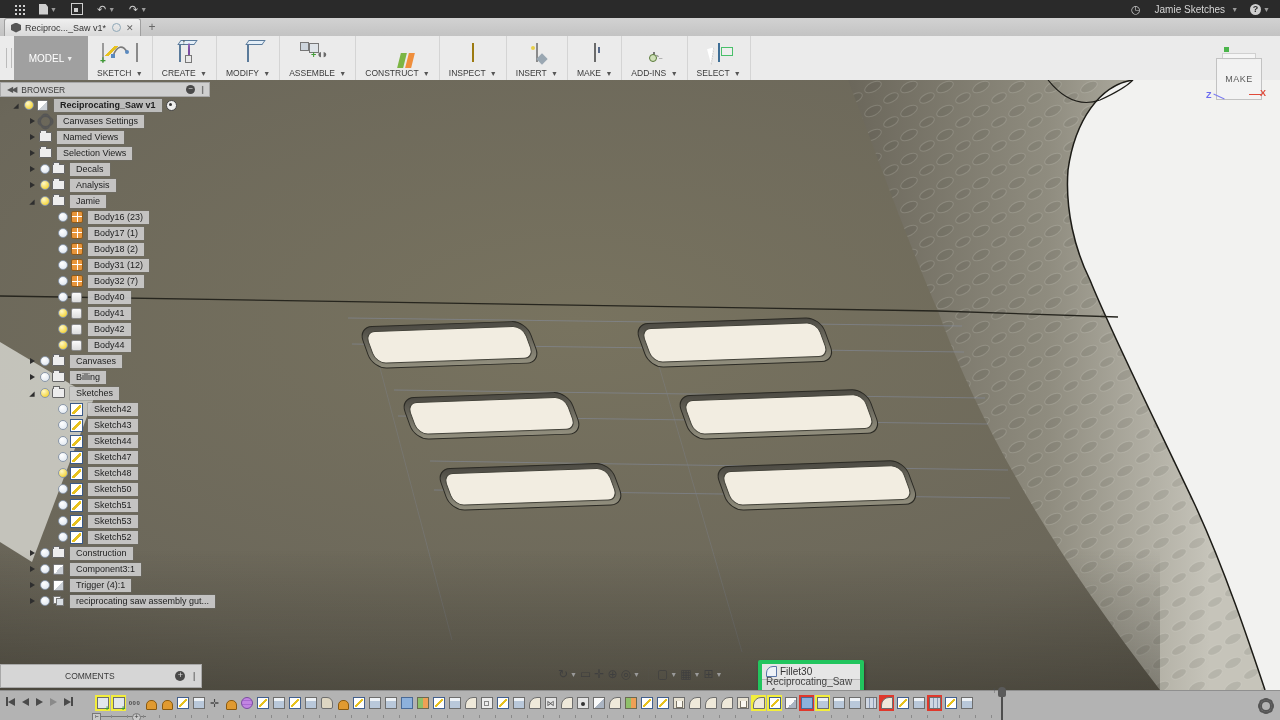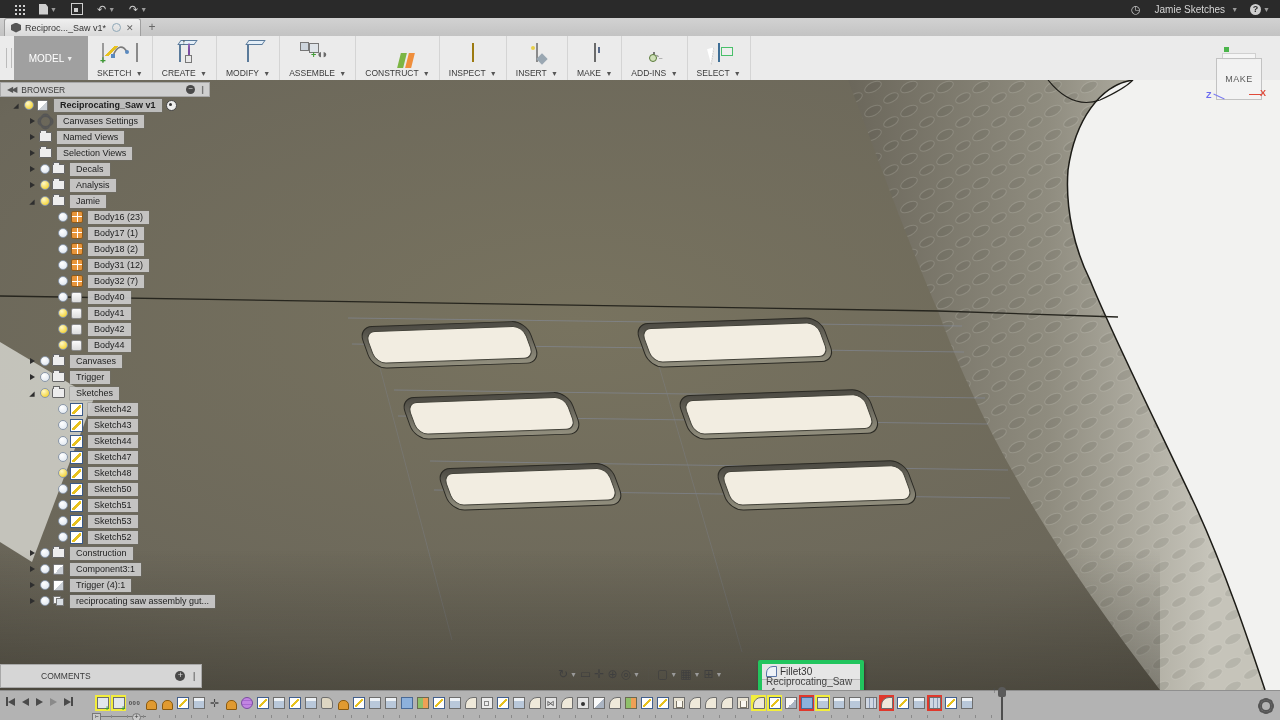--- a/index.html
+++ b/index.html
@@ -115,21 +115,21 @@
   .ic-compm::before{content:"";position:absolute;left:0;top:0;width:6px;height:6px;background:#f2f2f2;border:1px solid #777;}
   .ic-compm::after{content:"";position:absolute;right:0;bottom:0;width:6px;height:6px;background:#d8dde2;border:1px solid #777;}
   .chip{display:inline-flex;align-items:center;height:13px;padding:0 6px;background:rgba(202,202,202,.93);
     font-size:9px;color:#1d1d1d;box-shadow:0 0 0 .5px rgba(110,110,110,.6);white-space:nowrap;margin-left:4px;}
   .chip-root{font-weight:bold;background:rgba(192,192,192,.96);}
   .radio-act{width:9px;height:9px;border-radius:50%;border:1px solid #444;background:#eee;margin-left:4px;position:relative;}
   .radio-act::after{content:"";position:absolute;left:2.5px;top:2.5px;width:3px;height:3px;border-radius:50%;background:#333;}
   
   #comments{position:absolute;left:0;top:584px;width:200px;height:22px;background:#d6d6d6;border:1px solid #a8a8a8;
     display:flex;align-items:center;font-size:8.5px;color:#3a3a3a;}
-  #comments .lbl{margin-left:40px;}
+  #comments .lbl{margin-left:64px;}
   #cm-add{margin-left:auto;margin-right:5px;width:10px;height:10px;border-radius:50%;background:#4a4a4a;color:#ddd;
     font-size:9px;line-height:9px;text-align:center;}
   #cm-grip{margin-right:3px;color:#888;font-size:9px;}
   
   #navbar{position:absolute;left:558px;top:587px;display:flex;align-items:center;gap:3px;color:#3f3f3f;}
   .nav-ic{font-size:12px;line-height:1;display:inline-flex;align-items:center;}
   .nav-sep{width:1px;height:14px;background:#55534a;margin:0 5px;opacity:.4;}
   
   #tooltip{position:absolute;left:758px;top:580px;width:98px;background:#e6e6e6;border:4px solid #22c55e;
     border-radius:2px;box-shadow:1px 2px 3px rgba(0,0,0,.35);font-size:10px;color:#333;}
@@ -601,21 +601,21 @@
           <span class="slot" style="width:26px;"></span>
           <span class="slot" style="width:12px;">
             <span class="tri-c"></span>
           </span>
           <span class="slot" style="width:13px;">
             <span class="bulb bulb-w"></span>
           </span>
           <span class="slot" style="width:15px;">
             <span class="ic-folder"></span>
           </span>
-          <span class="chip">Trigger</span>
+          <span class="chip">Billing</span>
         </div>
         <div class="trow">
           <span class="slot" style="width:26px;"></span>
           <span class="slot" style="width:12px;">
             <span class="tri-e">◢</span>
           </span>
           <span class="slot" style="width:13px;">
             <span class="bulb bulb-y"></span>
           </span>
           <span class="slot" style="width:15px;">

